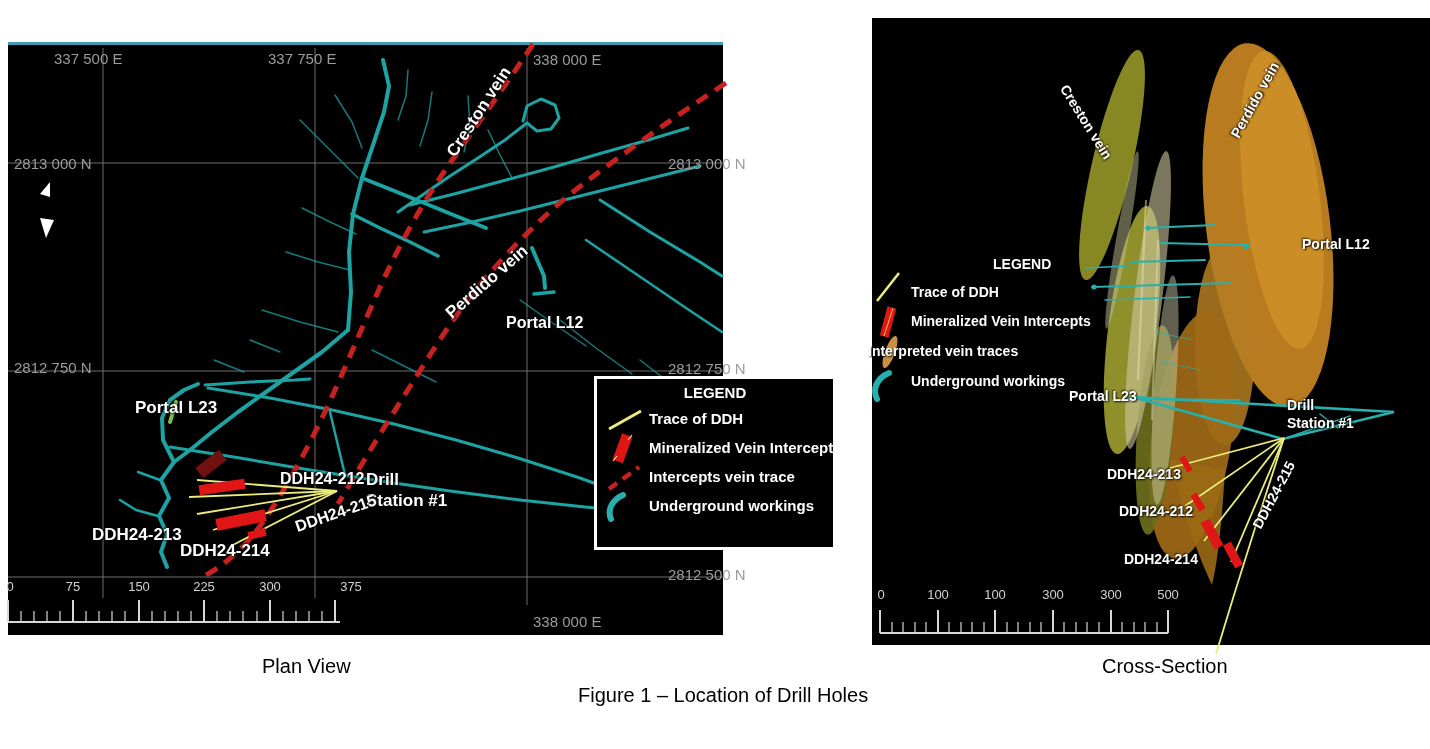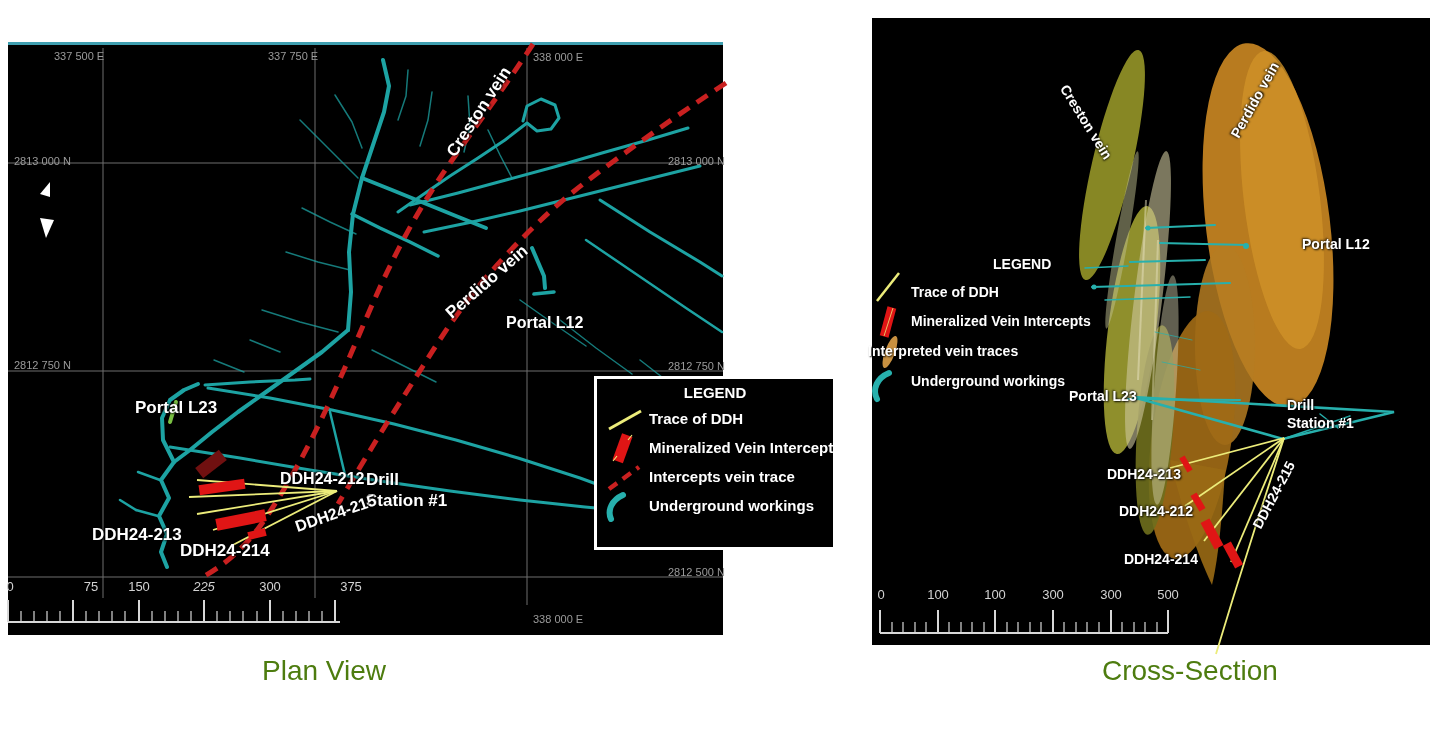--- a/index.html
+++ b/index.html
@@ -2,23 +2,23 @@
 <html><head>
 <meta charset="utf-8">
 <style>
   html,body{margin:0;padding:0;background:#fff;font-family:"Liberation Sans",sans-serif;}
   #stage{position:relative;width:1430px;height:749px;background:#fff;overflow:hidden;}
   .panel{position:absolute;background:#000;}
   svg.overlay{position:absolute;left:0;top:0;}
   .lbl{position:absolute;color:#fff;font-weight:700;white-space:nowrap;line-height:1.05;
        text-shadow:1px 1px 2px rgba(0,0,0,.95),-1px -1px 2px rgba(0,0,0,.7);}
   .rot{transform-origin:center;}
-  .gl{position:absolute;color:#9b9b9b;font-size:11px;white-space:nowrap;}
+  .gl{position:absolute;color:#9b9b9b;font-size:15px;white-space:nowrap;}
   .sn{position:absolute;color:#d2d2d2;font-size:13px;white-space:nowrap;transform:translateX(-50%);}
-  .cap{position:absolute;color:#4d7c0f;font-size:28px;white-space:nowrap;}
+  .cap{position:absolute;color:#000000;font-size:20px;white-space:nowrap;}
   #plan-legend{position:absolute;left:594px;top:376px;width:242px;height:174px;
                background:#000;border:3px solid #fff;box-sizing:border-box;}
   #plan-legend .lg-title{position:absolute;left:0;top:5px;width:100%;text-align:center;
                color:#fff;font-weight:700;font-size:15px;}
   #plan-legend .lg-item{position:absolute;left:52px;color:#fff;font-weight:700;font-size:15px;white-space:nowrap;}
   #plan-legend svg{position:absolute;left:6px;}
   .sec-lg{position:absolute;color:#fff;font-weight:700;font-size:14px;white-space:nowrap;
           text-shadow:1px 1px 2px #000;}
 </style>
 </head>
@@ -192,23 +192,23 @@
   <div class="lbl" style="left:506px;top:315px;font-size:16px;">Portal L12</div>
   <div class="lbl" style="left:135px;top:399px;font-size:17px;">Portal L23</div>
   <div class="lbl" style="left:280px;top:471px;font-size:16px;">DDH24-212</div>
   <div class="lbl" style="left:366px;top:471px;font-size:17px;">Drill</div>
   <div class="lbl" style="left:366px;top:492px;font-size:17px;">Station #1</div>
   <div class="lbl rot" style="left:336px;top:514px;font-size:16px;transform:translate(-50%,-50%) rotate(-19deg);">DDH24-215</div>
   <div class="lbl" style="left:92px;top:526px;font-size:17px;">DDH24-213</div>
   <div class="lbl" style="left:180px;top:542px;font-size:17px;">DDH24-214</div>
 
   <div class="sn" style="left:10px;top:579px;">0</div>
-  <div class="sn" style="left:73px;top:579px;margin-left:18px;">75</div>
+  <div class="sn" style="left:73px;top:579px;">75</div>
   <div class="sn" style="left:139px;top:579px;">150</div>
-  <div class="sn" style="left:204px;top:579px;font-style:italic;">225</div>
+  <div class="sn" style="left:204px;top:579px;">225</div>
   <div class="sn" style="left:270px;top:579px;">300</div>
   <div class="sn" style="left:351px;top:579px;">375</div>
 
   <div id="plan-legend">
     <div class="lg-title">LEGEND</div>
     <svg width="44" height="30" style="top:26px;">
       <line x1="6" y1="24" x2="38" y2="6" stroke="#ecec7a" stroke-width="3"></line>
     </svg>
     <svg width="44" height="32" style="top:54px;">
       <rect x="14" y="1" width="11" height="28" fill="#e01515" transform="rotate(20 19 15)"></rect>
@@ -247,14 +247,15 @@
 
   <div class="sn" style="left:881px;top:587px;">0</div>
   <div class="sn" style="left:938px;top:587px;">100</div>
   <div class="sn" style="left:995px;top:587px;">100</div>
   <div class="sn" style="left:1053px;top:587px;">300</div>
   <div class="sn" style="left:1111px;top:587px;">300</div>
   <div class="sn" style="left:1168px;top:587px;">500</div>
 
   <div class="cap" style="left:262px;top:655px;">Plan View</div>
   <div class="cap" style="left:1102px;top:655px;">Cross-Section</div>
+  <div class="cap" style="left:578px;top:684px;">Figure 1 – Location of Drill Holes</div>
 
 </div>
 
 </body></html>

